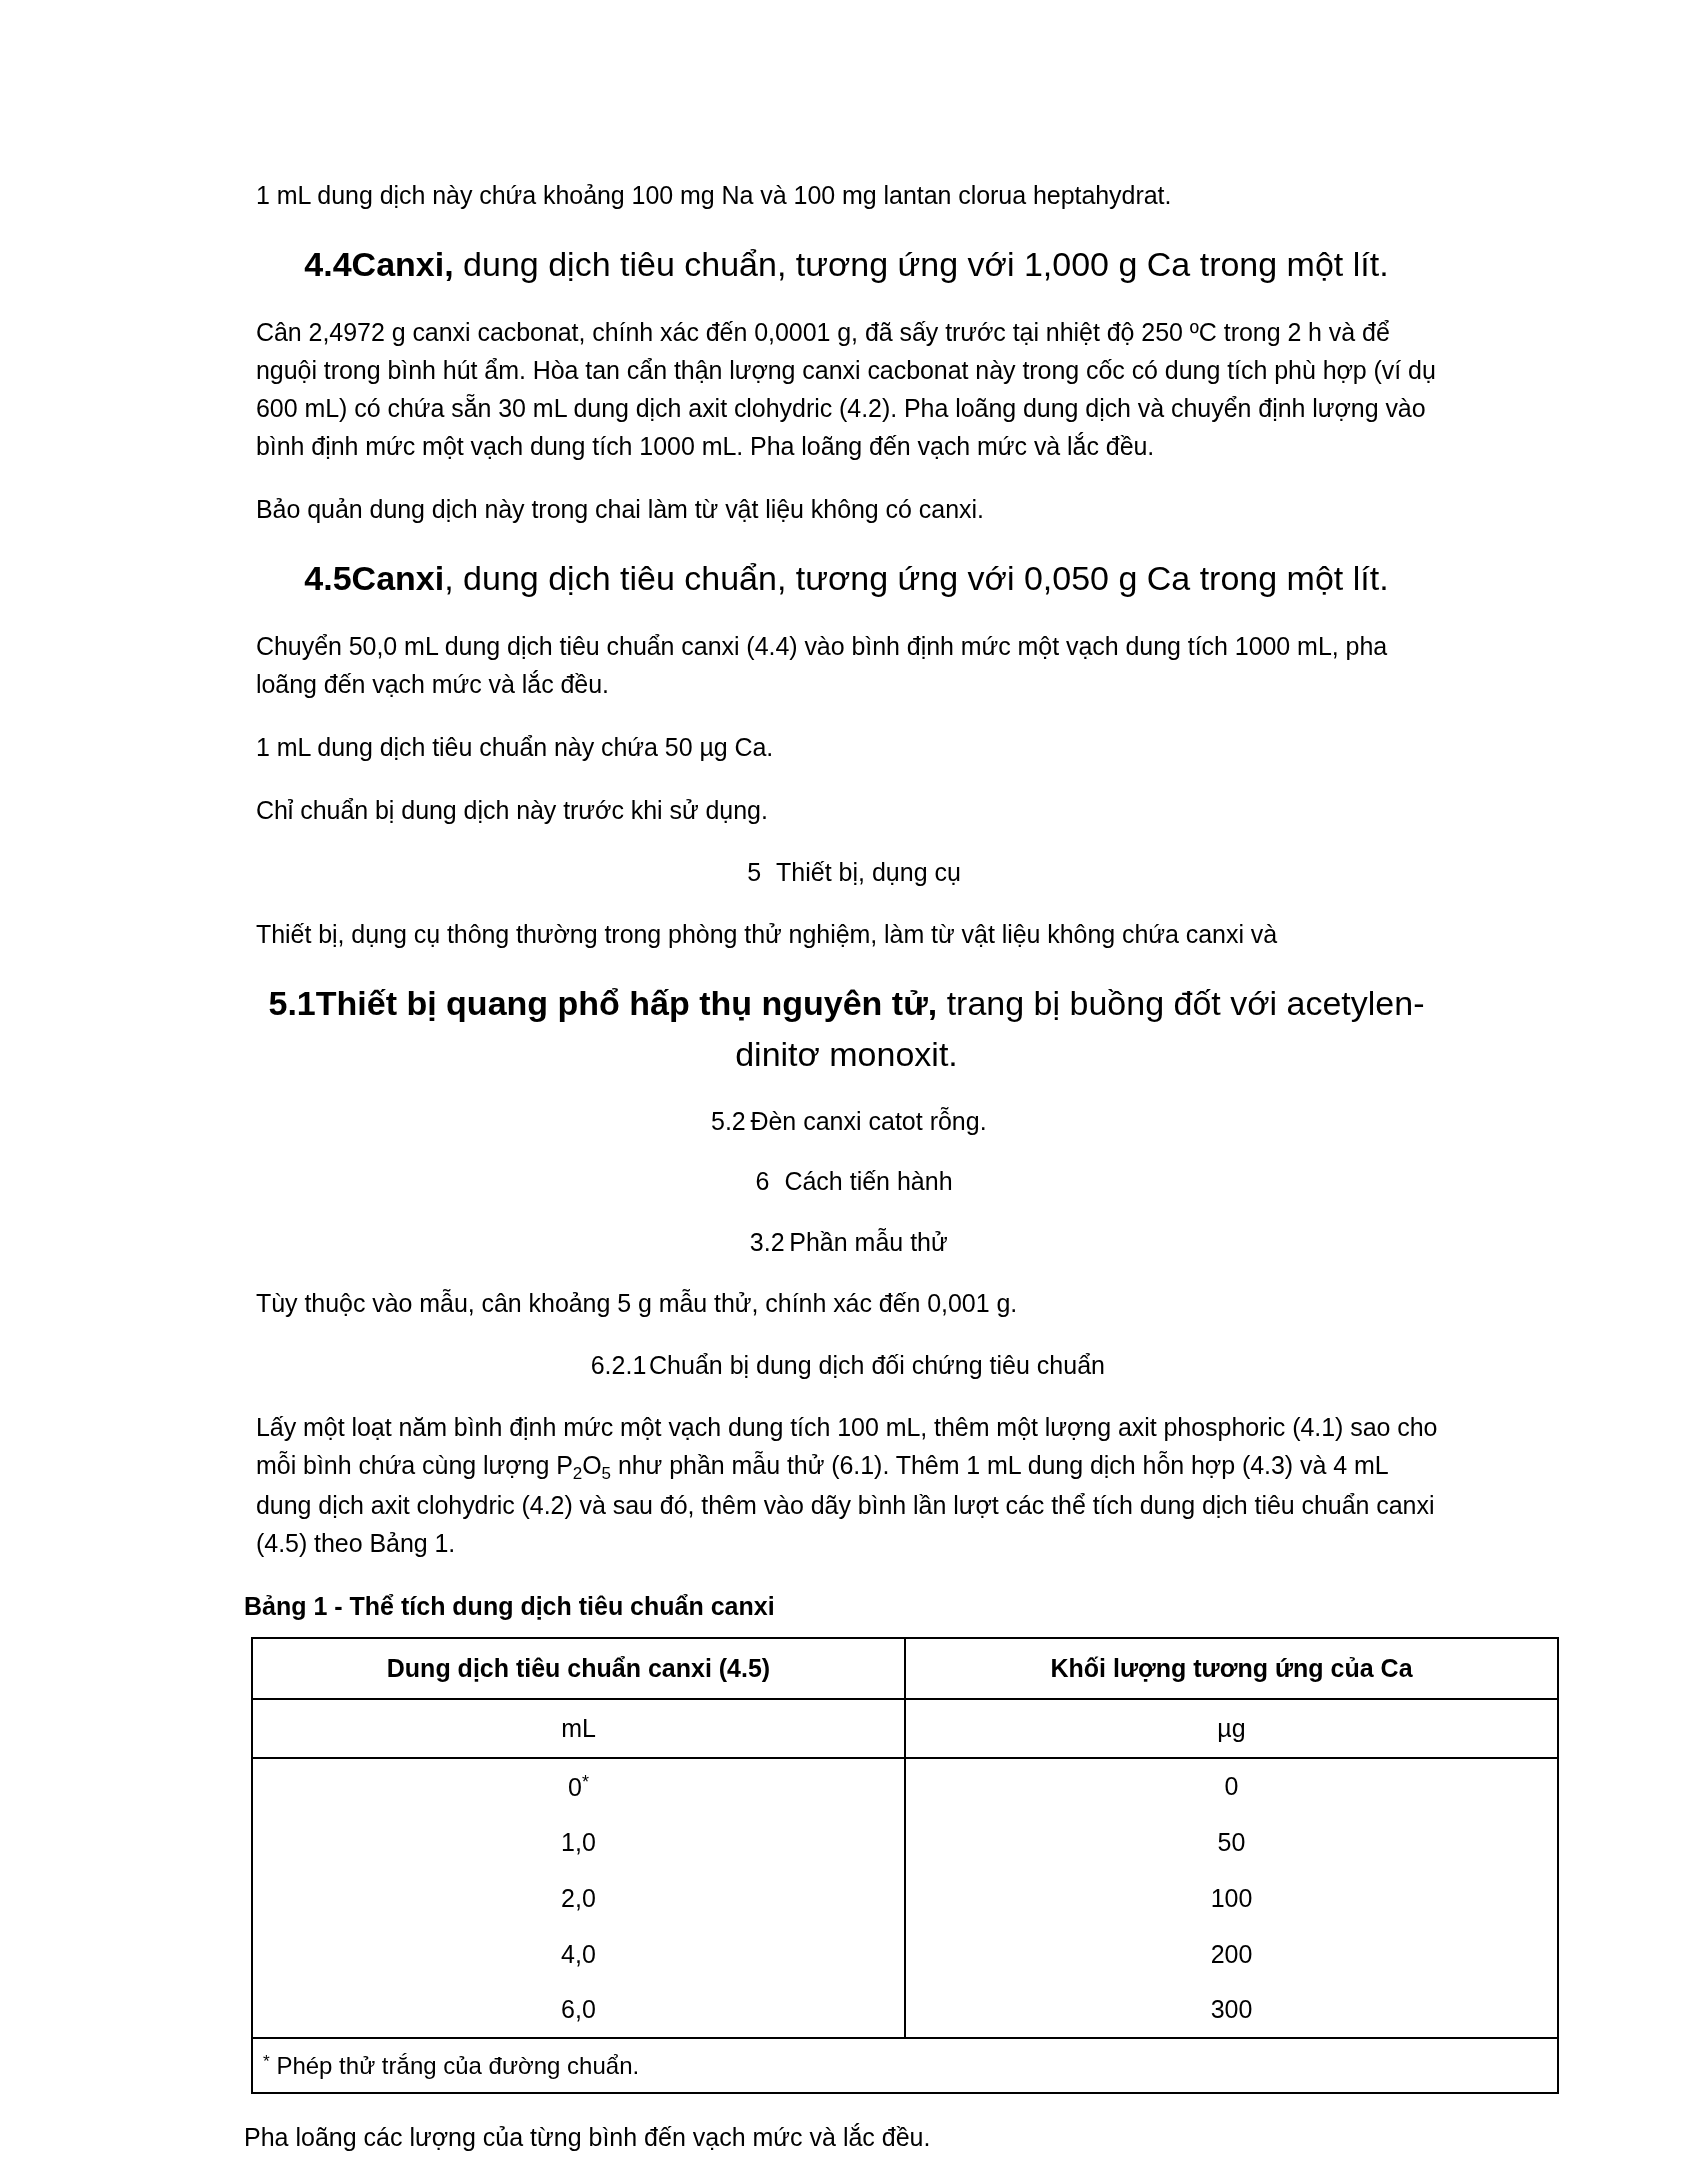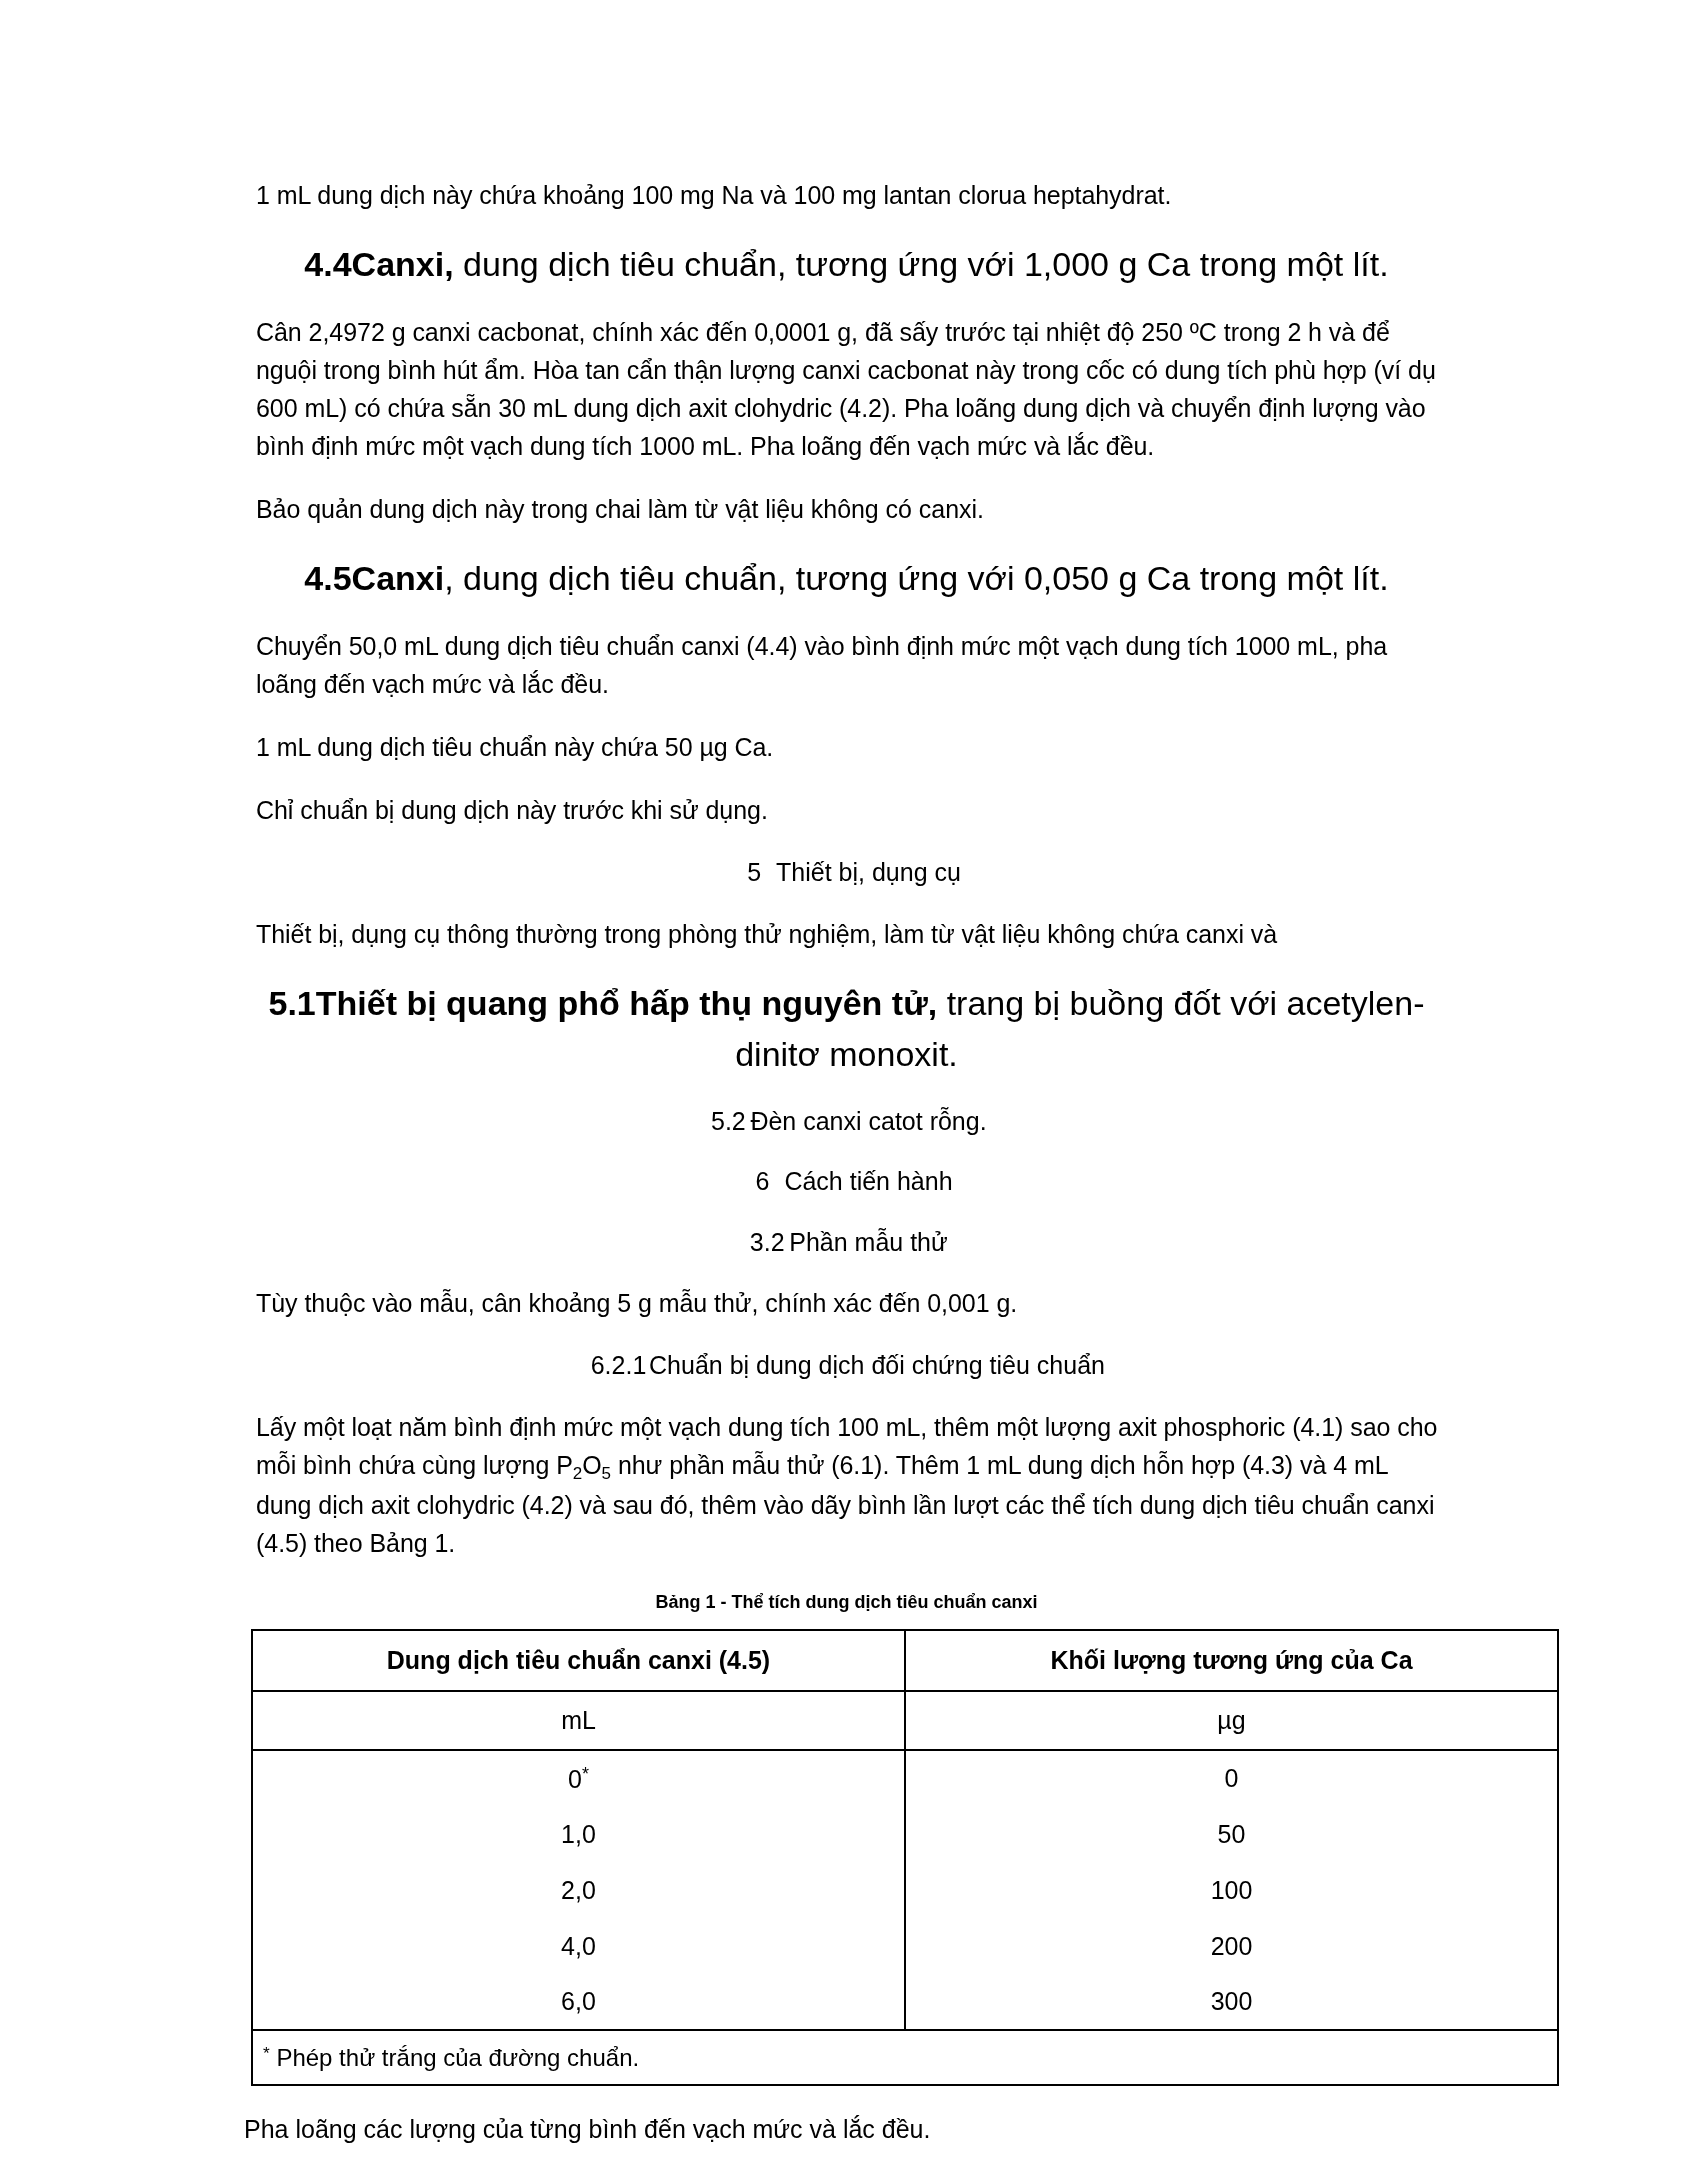--- a/index.html
+++ b/index.html
@@ -39,23 +39,23 @@
     margin: 0 0 23px 0;
     font-weight: normal;
     text-align: center;
   }
   .heading-run b { font-weight: bold; }
   .heading-run .num { font-weight: bold; display: inline-block; min-width: 44px; }
   sub { font-size: 0.68em; vertical-align: -0.28em; }
   sup { font-size: 0.72em; vertical-align: 0.42em; }
 
   .table-title {
-    font-size: 18px;
+    font-size: 25px;
     font-weight: bold;
-    text-align: center;
+    text-align: left;
     margin: 30px 0 16px 0;
   }
   table.tbl {
     border-collapse: collapse;
     width: 1308px;
     margin: 0 0 0 7px;
     table-layout: fixed;
   }
   table.tbl td, table.tbl th {
     border: 2.5px solid #000;

